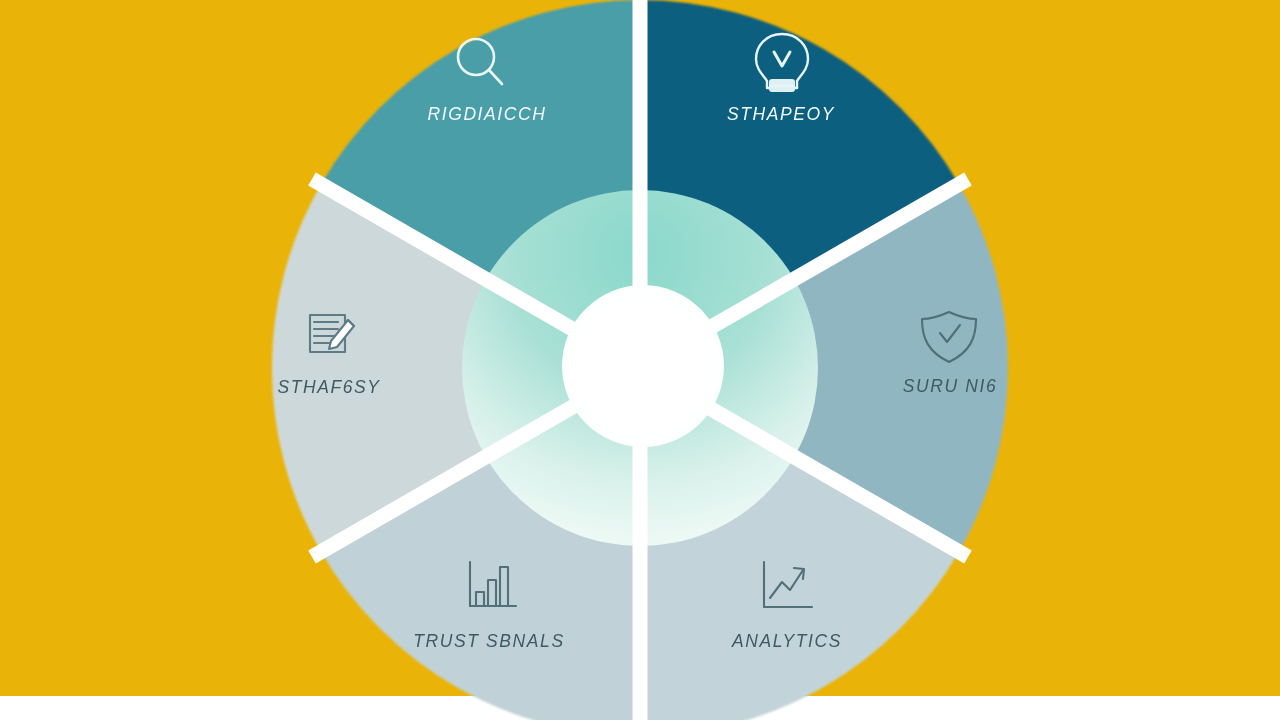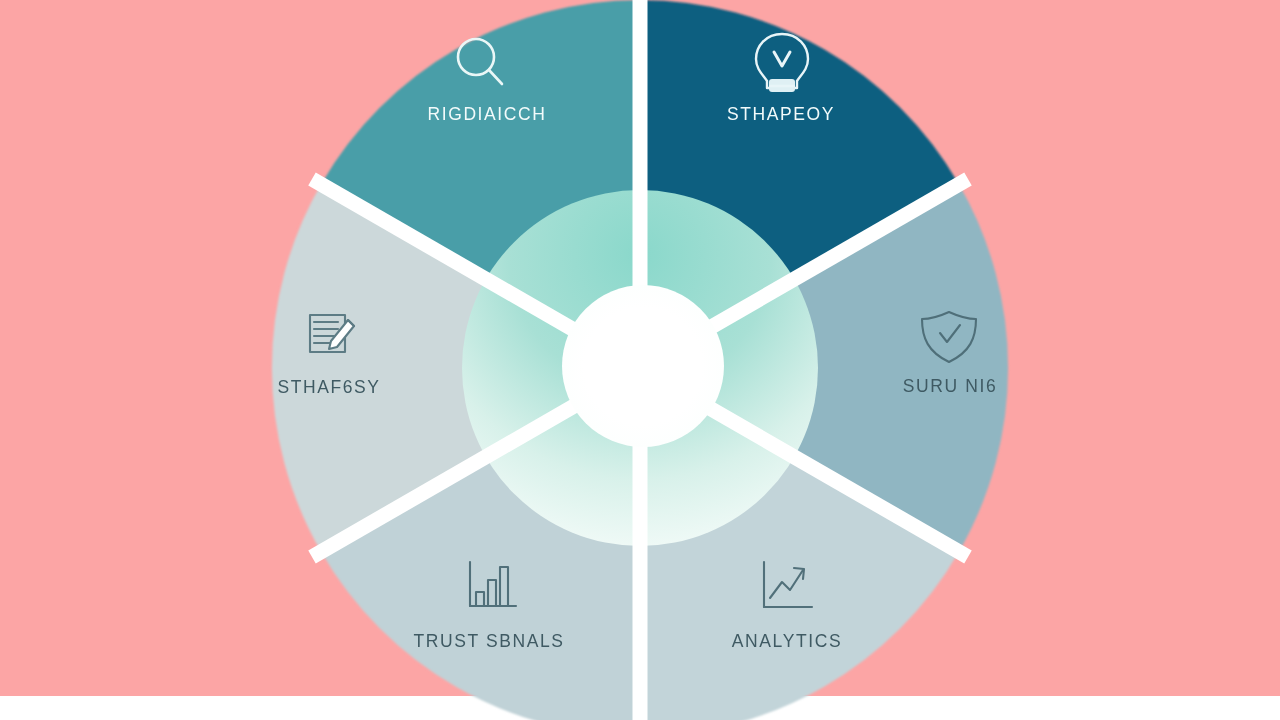--- a/index.html
+++ b/index.html
@@ -10,21 +10,22 @@
   body {
     width: 1280px;
     height: 720px;
     overflow: hidden;
     font-family: "Liberation Sans", sans-serif;
   }
   #stage {
     position: relative;
     width: 1280px;
     height: 696px;
-    background: #fca5a5;
+    background: #eab308;
+    font-style: italic;
   }
   #wheel {
     position: absolute;
     left: 0;
     top: 0;
   }
   .seg-label {
     font-family: "Liberation Sans", sans-serif;
     font-size: 17.5px;
     letter-spacing: 1.6px;

